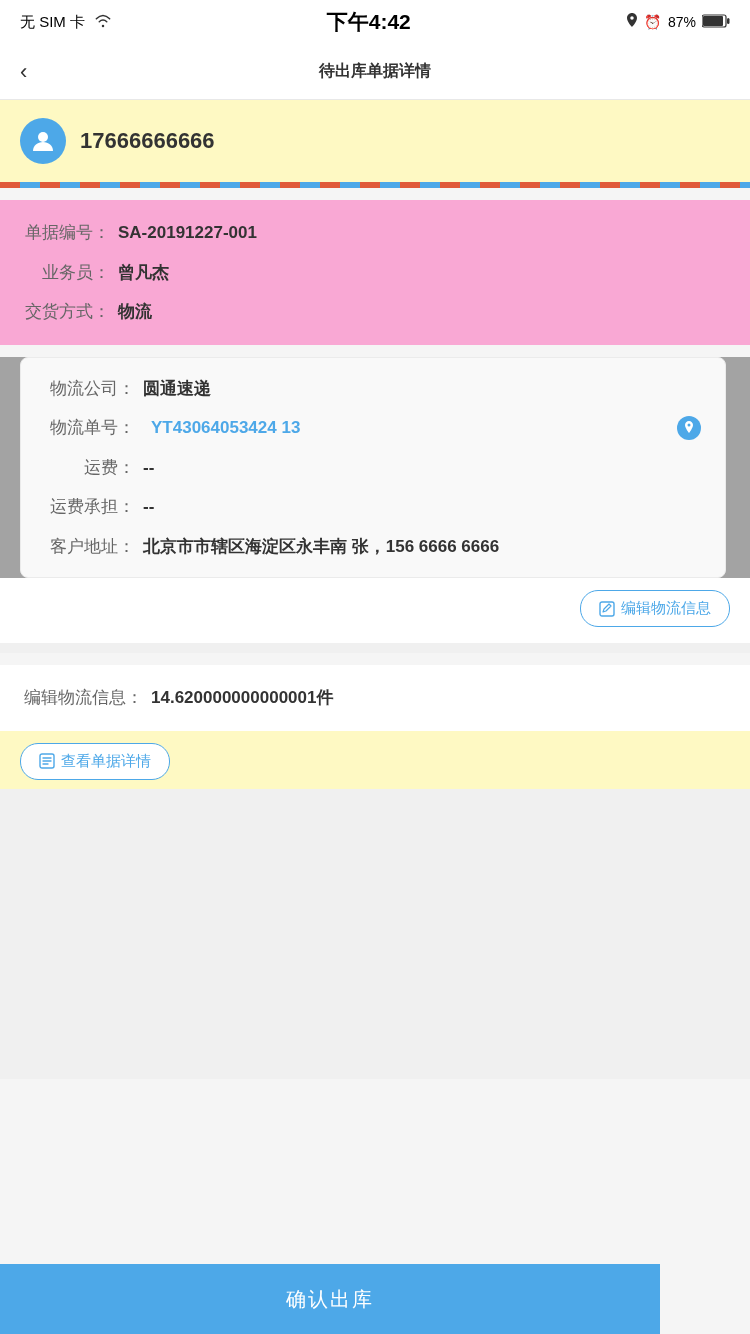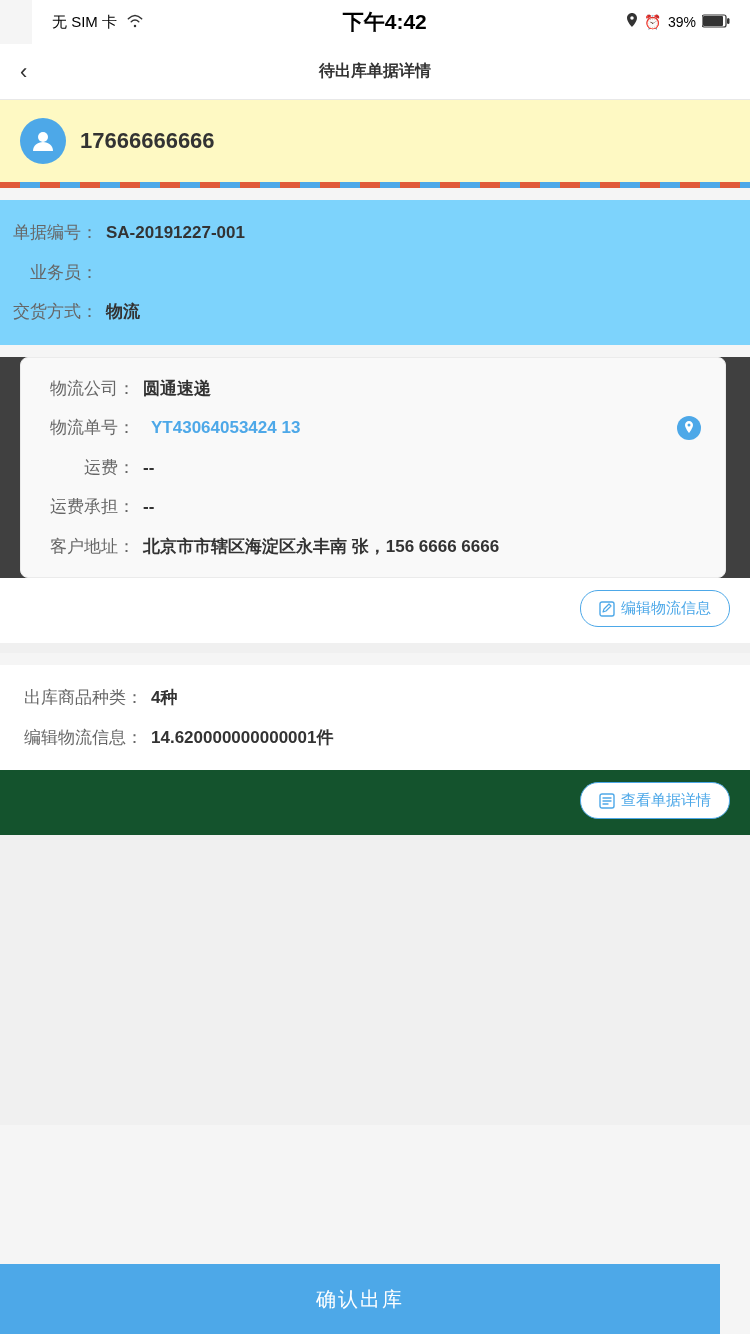--- a/index.html
+++ b/index.html
@@ -16,21 +16,20 @@
     
     .status-bar {
       background: #fff;
       height: 44px;
       display: flex;
       align-items: center;
       justify-content: space-between;
       padding: 13px 20px;
       font-size: 15px;
       font-weight: 500;
-      margin-left: 32px;
     }
     .status-left { display: flex; align-items: center; gap: 8px; }
     .status-center { font-size: 21px; font-weight: 600; }
     .status-right { display: flex; align-items: center; gap: 6px; font-size: 14px; }
 
     
     .nav-bar {
       background: #fff;
       height: 56px;
       display: flex;
@@ -86,23 +85,23 @@
       background: repeating-linear-gradient(
         90deg,
         #e05a3a 0px, #e05a3a 20px,
         #4da8e8 20px, #4da8e8 40px
       );
       margin-bottom: 0;
     }
 
     
     .section {
-      background: #7dd3fc;
+      background: #f9a8d4;
       margin: 12px 0 0 0;
-      padding: 20px 8px;
+      padding: 20px 20px;
     }
 
     .info-row {
       display: flex;
       align-items: flex-start;
       margin-bottom: 14px;
       font-size: 17px;
     }
     .info-row:last-child { margin-bottom: 0; }
     .info-label {
@@ -169,31 +168,30 @@
     
     .stats-section {
       background: #fff;
       margin: 12px 0 0 0;
       padding: 20px 24px;
     }
 
     
     .details-button-row {
       display: flex;
-      justify-content: flex-end;
-      padding: 12px 20px 16px;
-      background: #14532d;
+      padding: 12px 20px 9px;
+      background: #fef9c3;
     }
 
     
     .confirm-section {
       position: fixed;
       bottom: 0;
       left: 0;
-      width: 720px;
+      width: 660px;
       background: #4da8e8;
       height: 70px;
       display: flex;
       align-items: center;
       justify-content: center;
     }
     .confirm-btn {
       background: transparent;
       border: none;
       color: #fff;
@@ -229,21 +227,21 @@
       </span>
     </div>
     <div class="status-center">下午4:42</div>
     <div class="status-right">
       <span>
         <svg width="14" height="16" viewBox="0 0 14 16" fill="none">
           <path d="M7 0C4.24 0 2 2.24 2 5c0 3.75 5 9 5 9s5-5.25 5-9c0-2.76-2.24-5-5-5zm0 6.75A1.75 1.75 0 1 1 7 3.25a1.75 1.75 0 0 1 0 3.5z" fill="#333"></path>
         </svg>
       </span>
       <span>⏰</span>
-      <span>39%</span>
+      <span>87%</span>
       <span>
         <svg width="28" height="14" viewBox="0 0 28 14">
           <rect x="0" y="1" width="24" height="12" rx="2" ry="2" fill="none" stroke="#333" stroke-width="1.2"></rect>
           <rect x="1" y="2" width="20" height="10" rx="1" fill="#333"></rect>
           <rect x="25" y="4" width="2.5" height="6" rx="1.5" fill="#333"></rect>
         </svg>
       </span>
     </div>
   </div>
 
@@ -264,28 +262,29 @@
 
   <div class="dashed-divider"></div>
 
   <div class="section">
     <div class="info-row">
       <span class="info-label">单据编号：</span>
       <span class="info-value">SA-20191227-001</span>
     </div>
     <div class="info-row">
       <span class="info-label">业务员：</span>
+      <span class="info-value">曾凡杰</span>
     </div>
     <div class="info-row">
       <span class="info-label">交货方式：</span>
       <span class="info-value">物流</span>
     </div>
   </div>
 
-  <div style="background:#404040; padding: 0 24px 0 20px; margin-top: 0;">
+  <div style="background:#a3a3a3; padding: 0 24px 0 20px; margin-top: 0;">
     <div class="logistics-section">
       <div class="info-row">
         <span class="info-label">物流公司：</span>
         <span class="info-value">圆通速递</span>
       </div>
       <div class="info-row tracking-row">
         <span class="info-label">物流单号：</span>
         <span class="info-value blue">YT43064053424 13</span>
         <div class="location-icon">
           <svg width="12" height="14" viewBox="0 0 12 14" fill="none">
@@ -314,24 +313,20 @@
         <rect x="1" y="1" width="14" height="14" rx="2" stroke="#4da8e8" stroke-width="1.4" fill="none"></rect>
         <path d="M4 11l3-1 5-5-2-2-5 5-1 3z" stroke="#4da8e8" stroke-width="1.2" fill="none" stroke-linejoin="round"></path>
       </svg>
       <span>编辑物流信息</span>
     </button>
   </div>
 
   <div class="gray-divider"></div>
 
   <div class="stats-section">
-    <div class="info-row">
-      <span class="info-label">出库商品种类：</span>
-      <span class="info-value">4种</span>
-    </div>
     <div class="info-row">
       <span class="info-label">编辑物流信息：</span>
       <span class="info-value">14.620000000000001件</span>
     </div>
   </div>
 
   <div class="details-button-row">
     <button class="outline-btn">
       <svg width="16" height="16" viewBox="0 0 16 16" fill="none">
         <rect x="1" y="1" width="14" height="14" rx="2" stroke="#4da8e8" stroke-width="1.4" fill="none"></rect>

